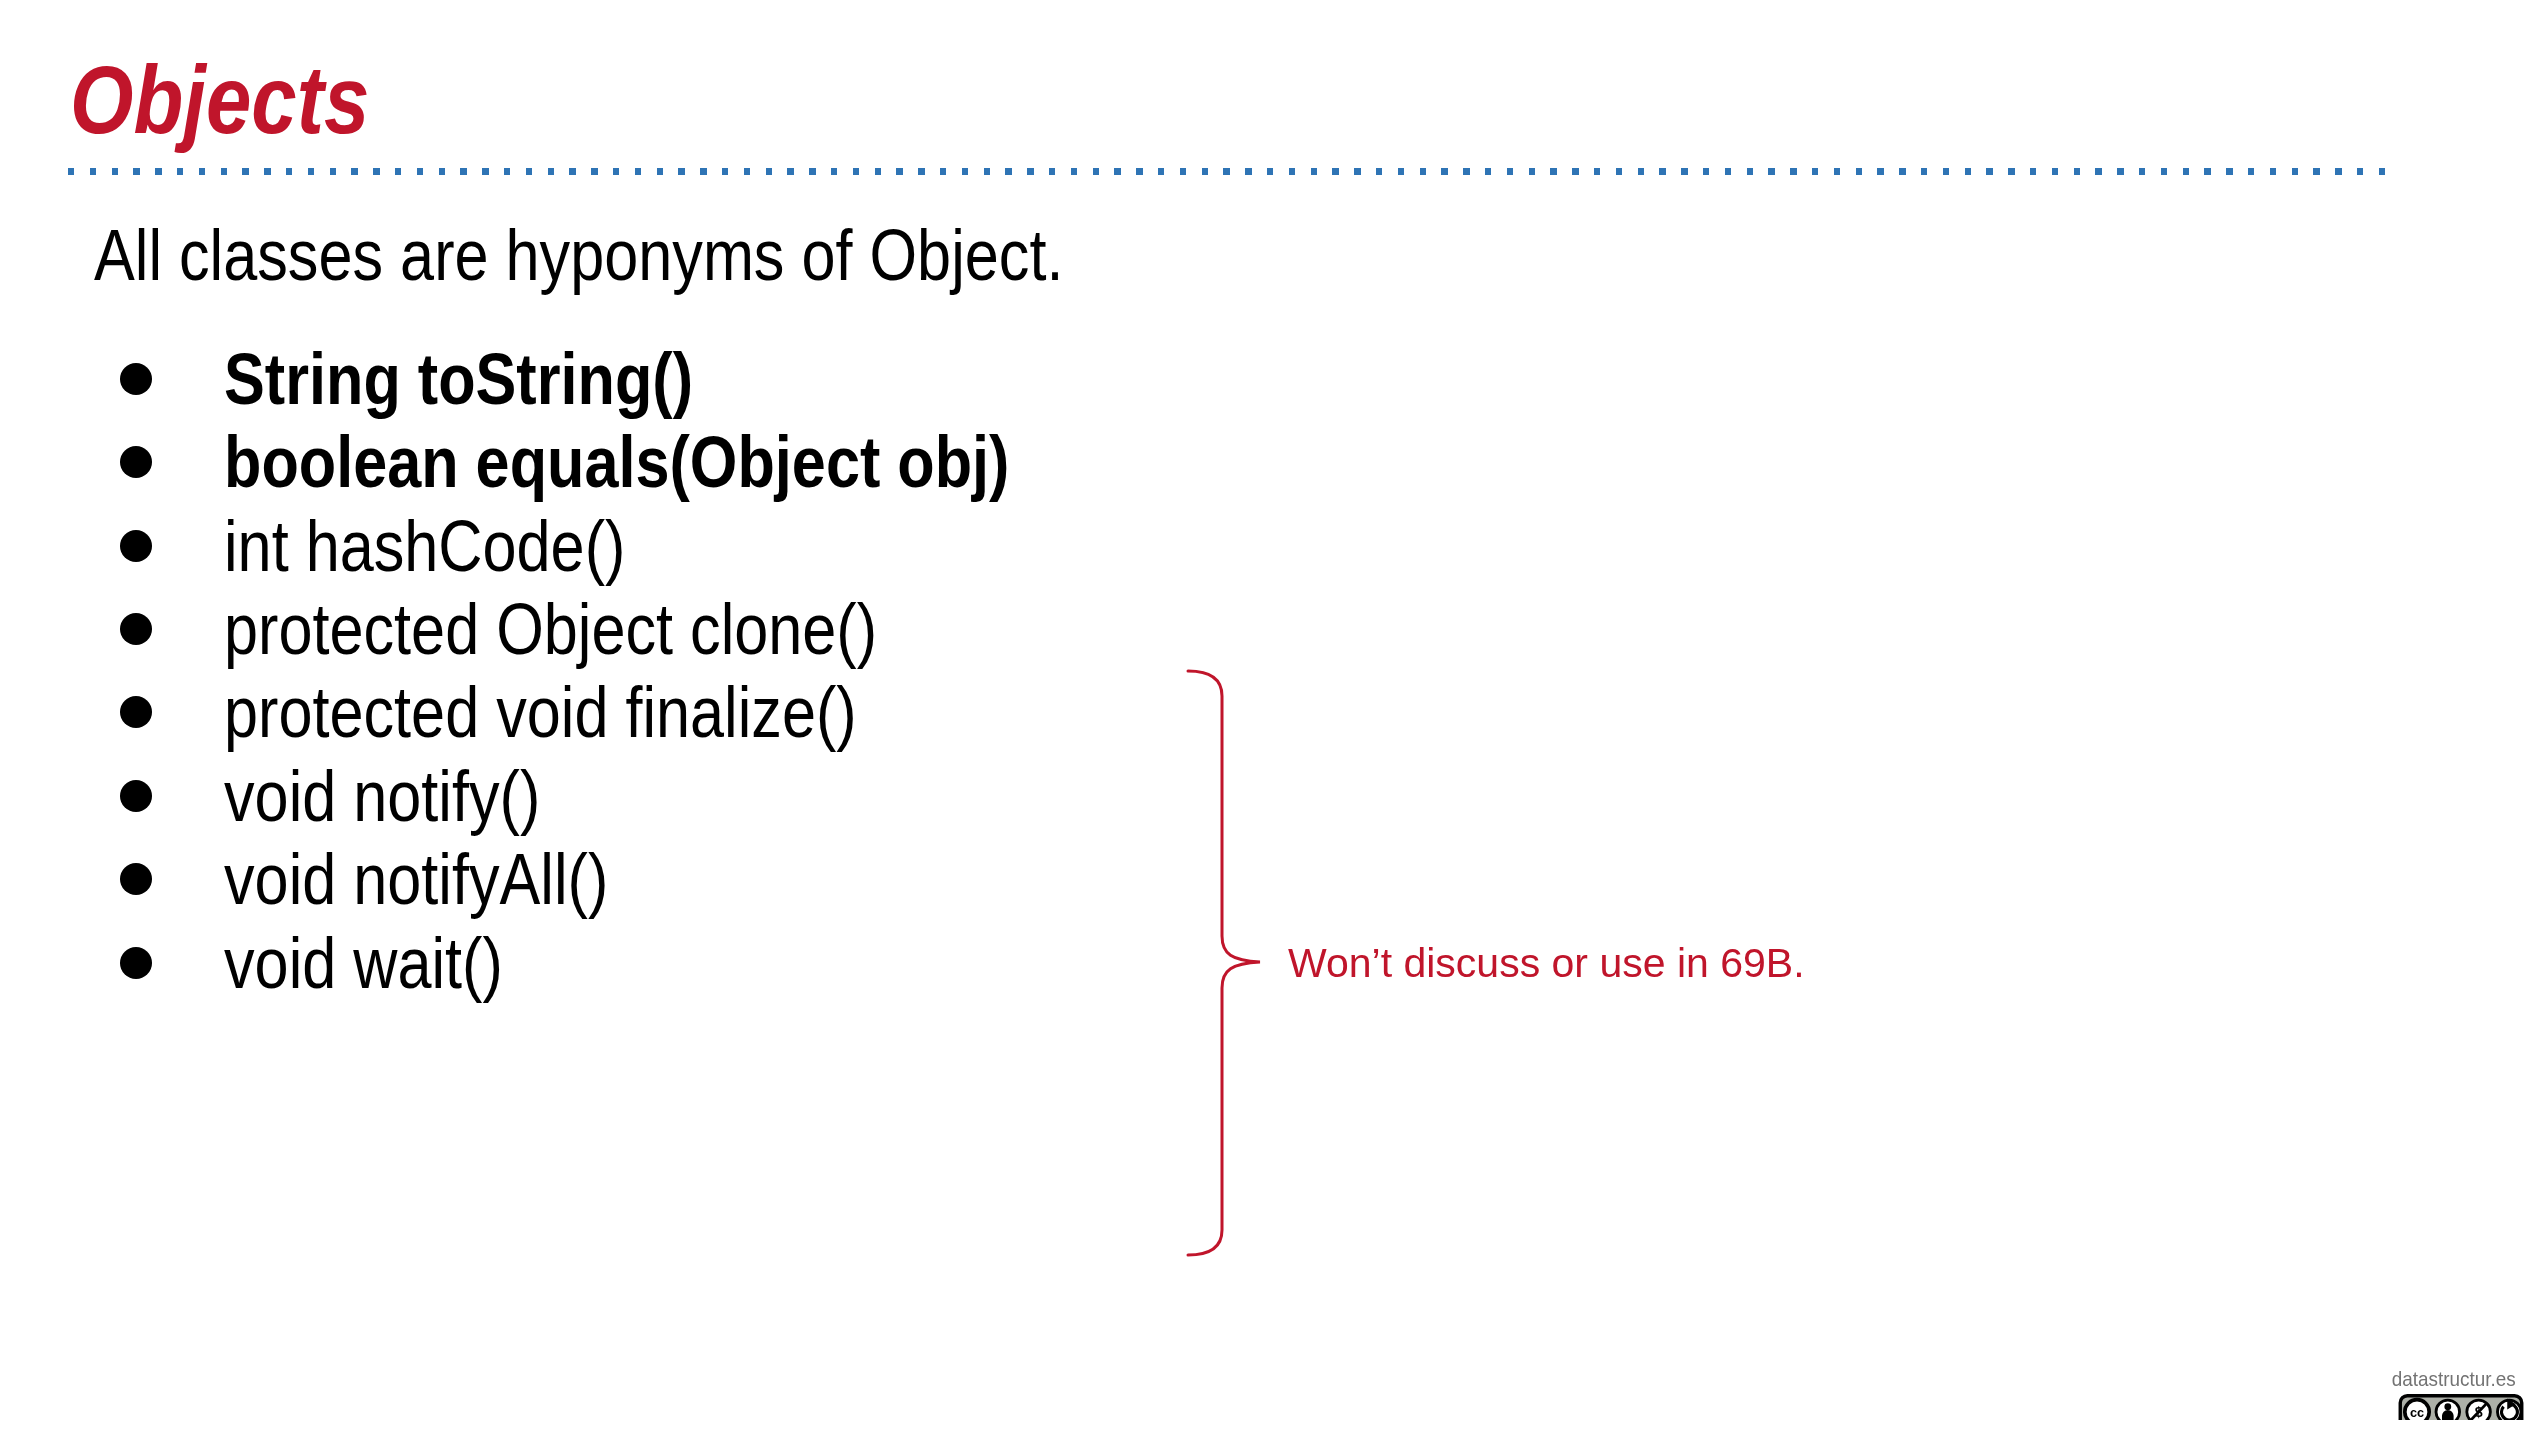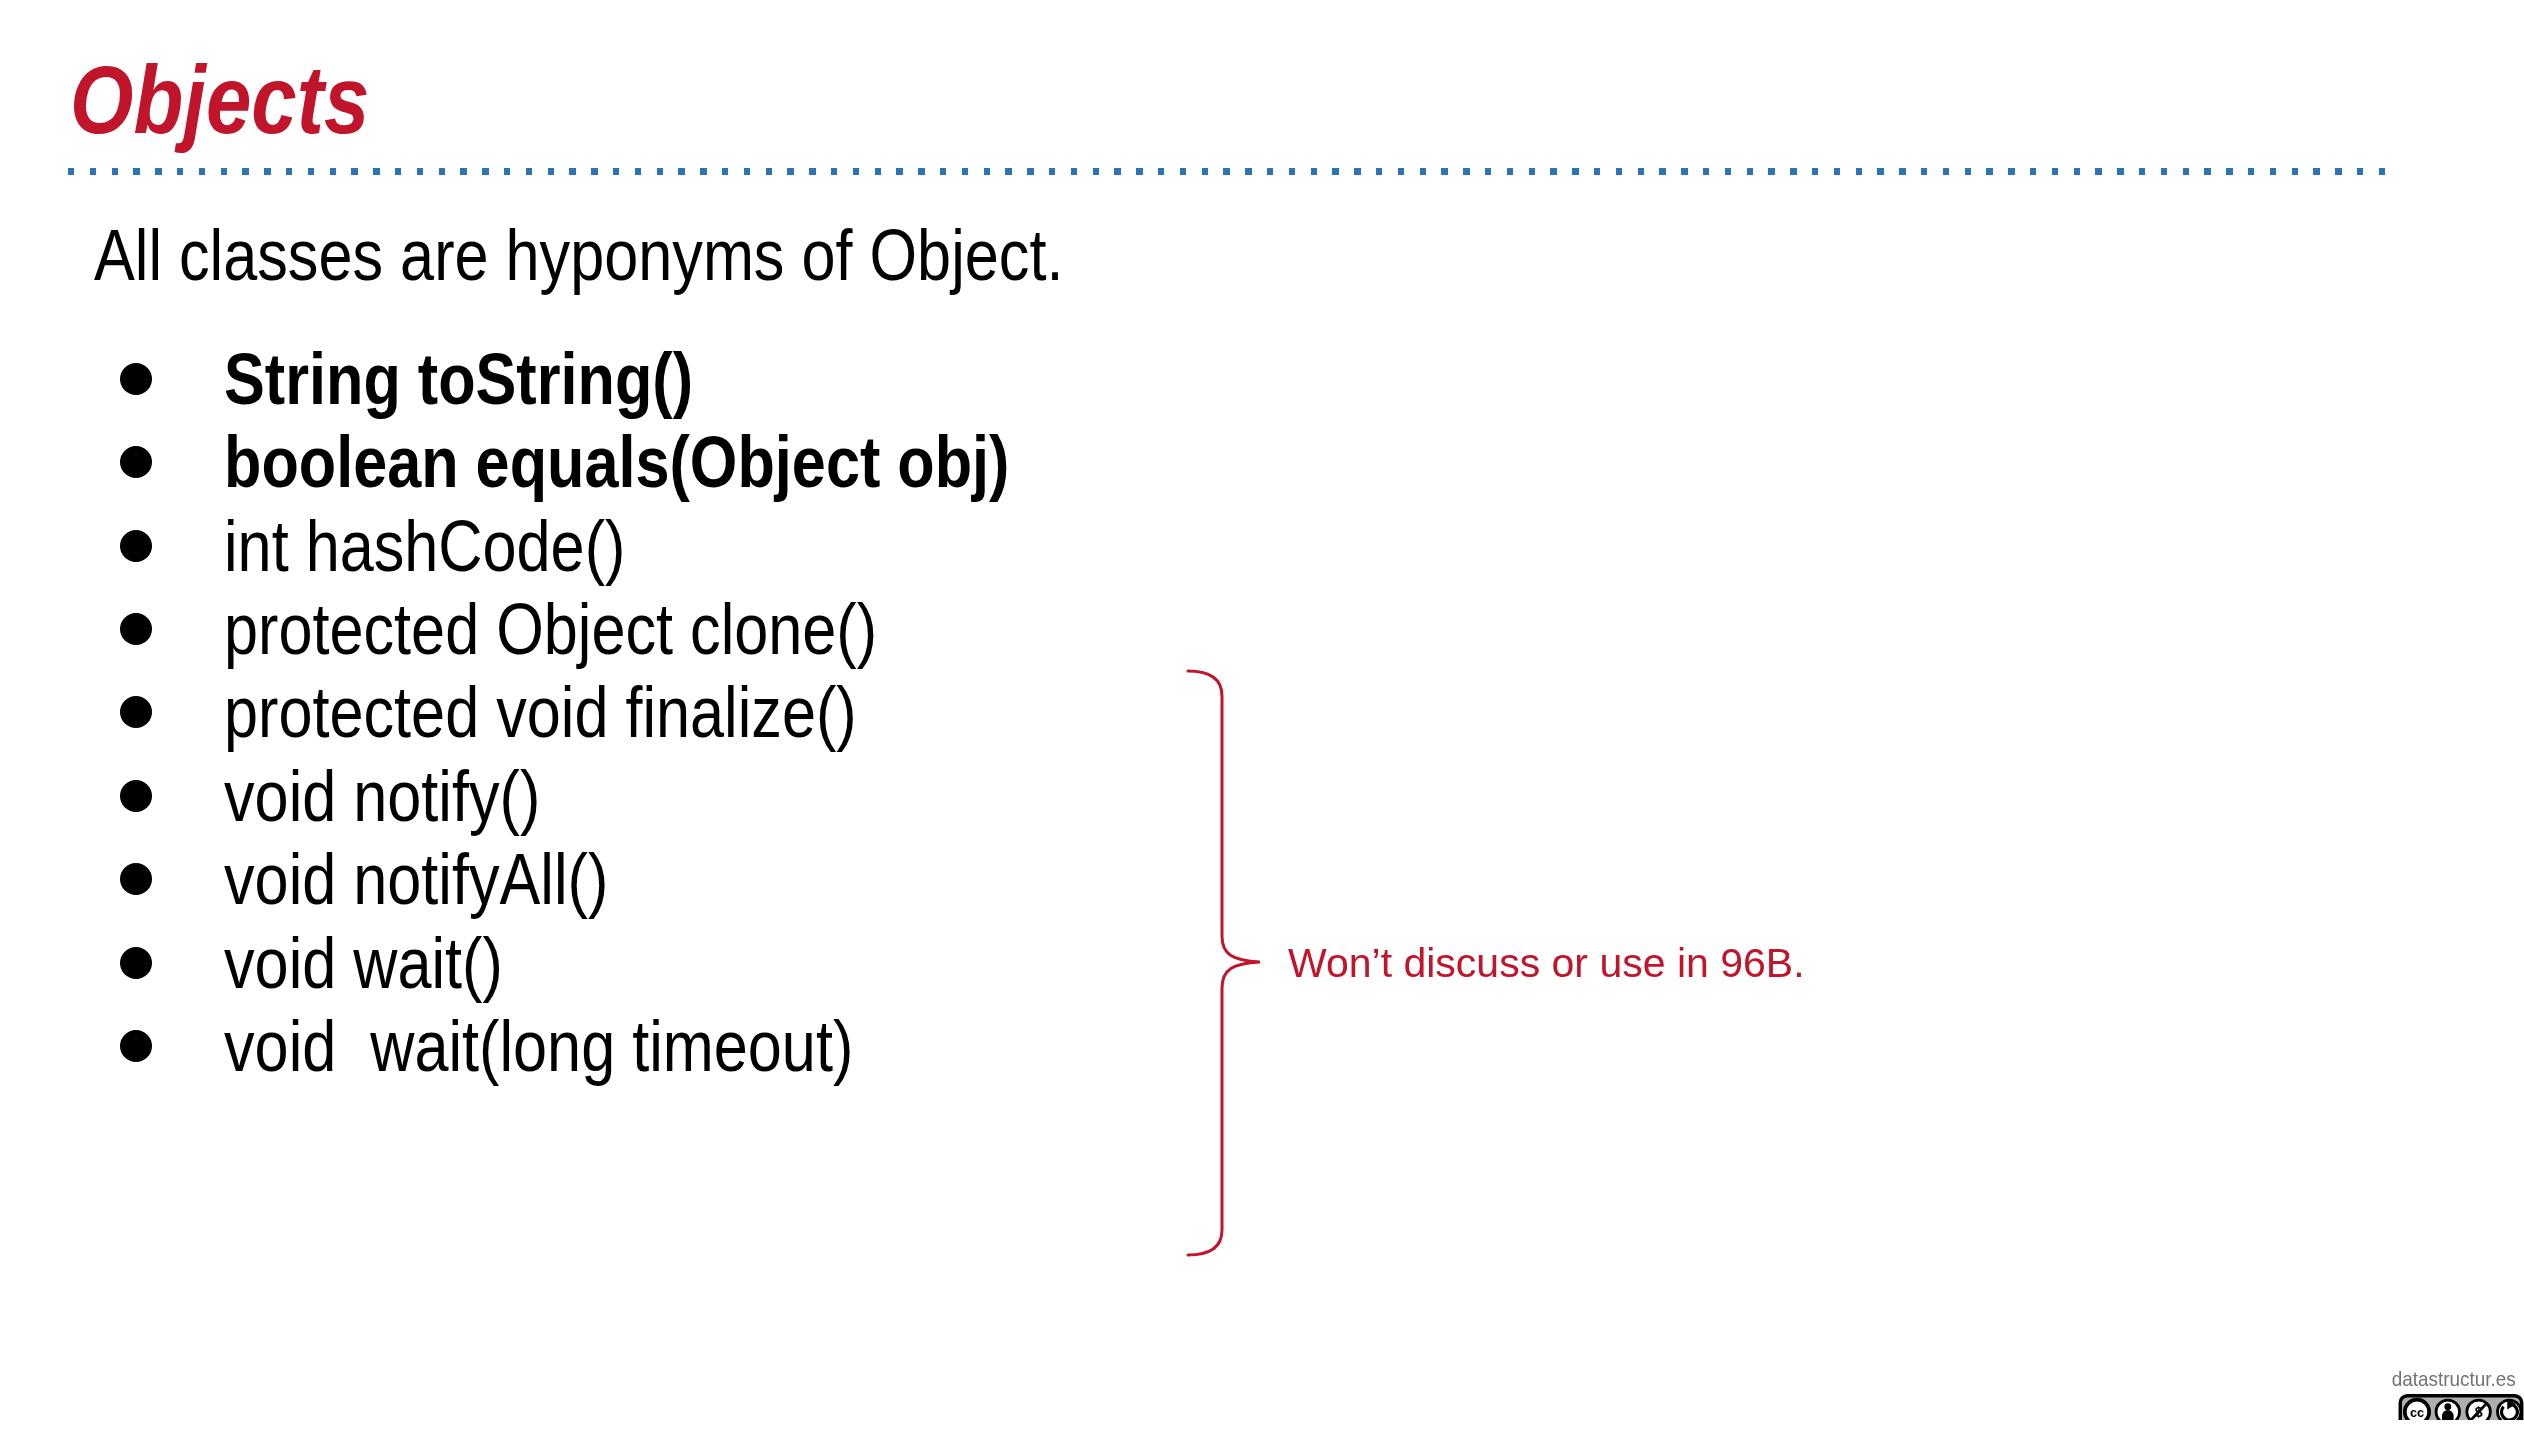--- a/index.html
+++ b/index.html
@@ -90,31 +90,27 @@
         <span class="cond">void notify()</span>
       </li>
     <li>
         <span class="dot"></span>
         <span class="cond">void notifyAll()</span>
       </li>
     <li>
         <span class="dot"></span>
         <span class="cond">void wait()</span>
       </li>
-    <li>
-        <span class="dot"></span>
-        <span class="cond">void  wait(long timeout)</span>
-      </li>
   </ul>
 
   <svg class="brace" viewBox="0 0 60 300" preserveAspectRatio="none">
     <path d="M9,5.5 Q26,5.5 26,18 L26,138 C26,147 31,150.3 45,151 C31,151.7 26,155 26,164 L26,285 Q26,297.5 9,297.5" fill="none" stroke="#C0152B" stroke-width="1.5" stroke-linecap="round"></path>
   </svg>
 
-  <div class="note"><span>Won’t discuss or use in 96B.</span></div>
+  <div class="note"><span>Won’t discuss or use in 69B.</span></div>
 
   <a class="flink"><span class="condr">datastructur.es</span></a>
 
   <svg class="ccbadge" viewBox="0 0 88 31">
     <rect x="1.2" y="1.2" width="85.6" height="28.6" rx="5" fill="#ADB0A8" stroke="#000" stroke-width="2.4"></rect>
     <path d="M2.4,20 H85.6 V24.8 a4.8,4.8 0 0 1 -4.8,4.8 H7.2 A4.8,4.8 0 0 1 2.4,24.8 Z" fill="#000"></path>
     <circle cx="13" cy="12.6" r="8.6" fill="#fff" stroke="#000" stroke-width="2.6"></circle>
     <text x="13" y="16" font-size="9" font-weight="bold" text-anchor="middle" fill="#000" font-family="Liberation Sans, sans-serif">cc</text>
     <circle cx="34.7" cy="12.6" r="8.3" fill="#fff" stroke="#000" stroke-width="2"></circle>
     <circle cx="34.7" cy="8.9" r="2.4" fill="#000"></circle>

